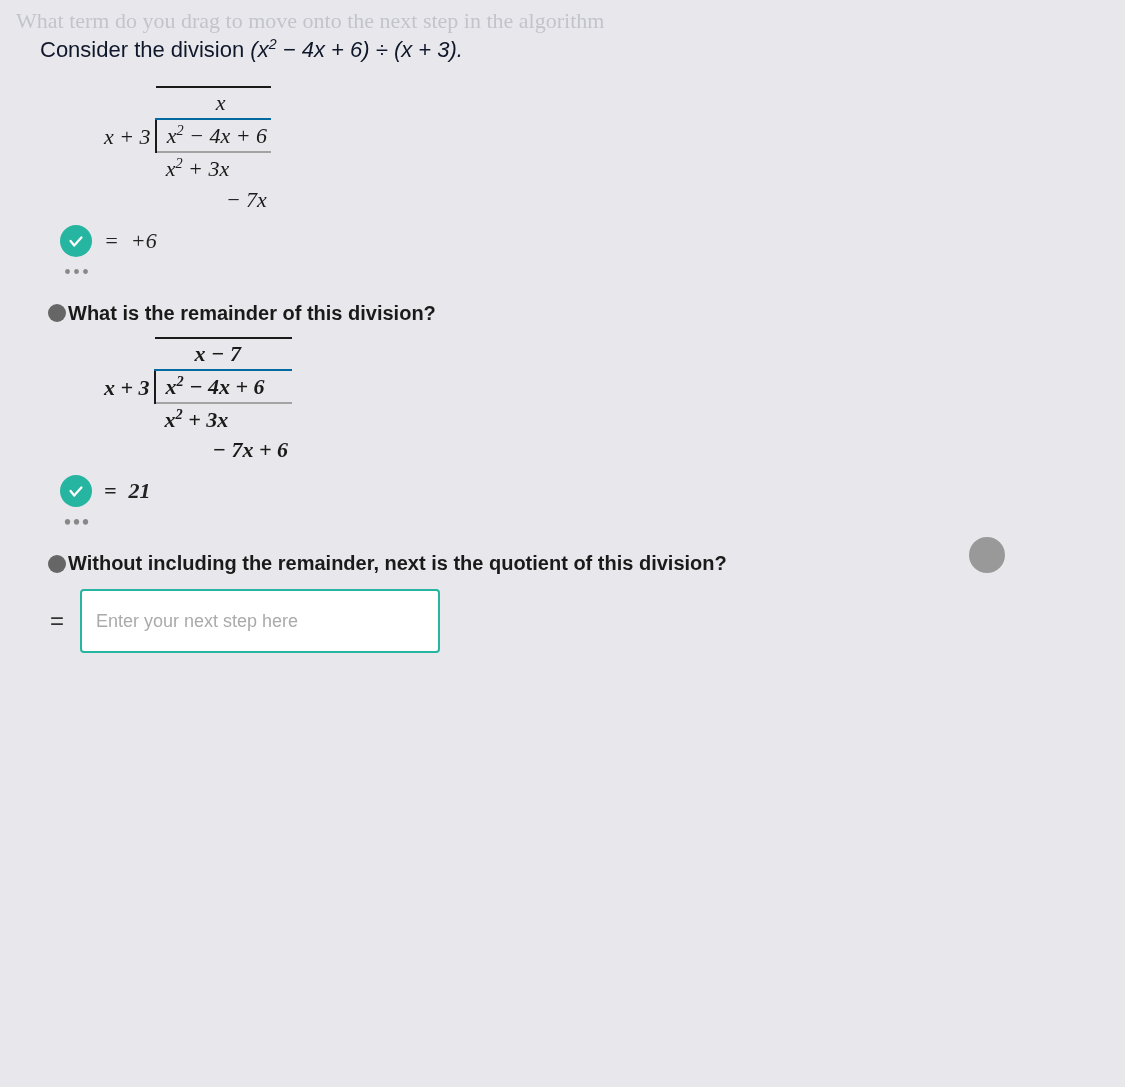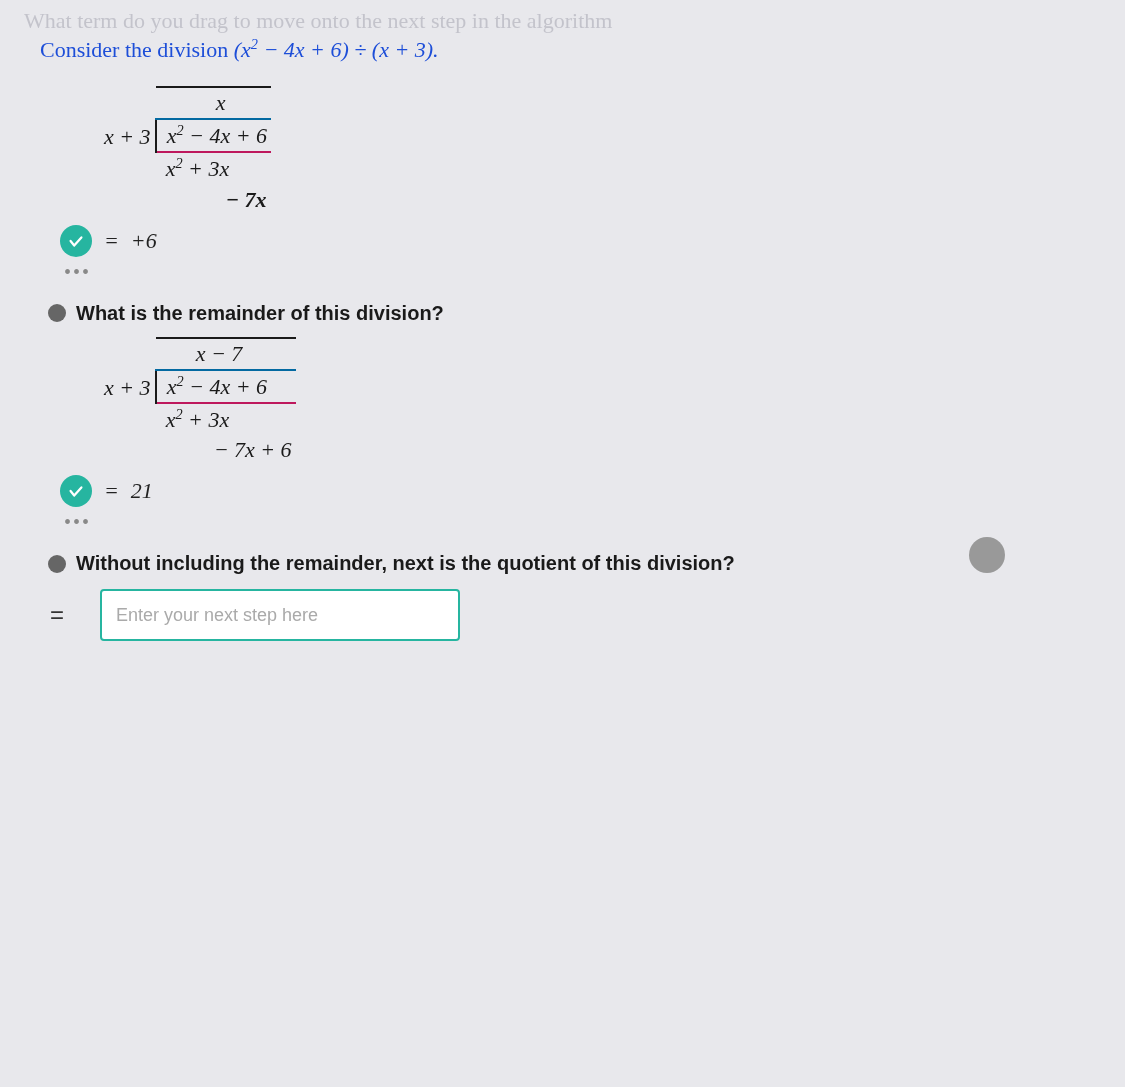--- a/index.html
+++ b/index.html
@@ -23,37 +23,37 @@
     }
 
     
     .bg-text {
       position: absolute;
       top: 0;
       left: 0;
       right: 0;
       font-size: 22px;
       color: rgba(180,180,190,0.7);
-      padding: 8px 24px;
+      padding: 8px 16px;
       pointer-events: none;
       white-space: nowrap;
       overflow: hidden;
       z-index: 0;
     }
 
     .content {
       position: relative;
       z-index: 1;
     }
 
     
     .problem-header {
       font-size: 22px;
-      font-family: Liberation Serif, serif;
-      color: #1d4ed8;
+      font-family: Liberation Sans, sans-serif;
+      color: #0f172a;
       margin-bottom: 20px;
       margin-top: 14px;
       line-height: 1.4;
     }
 
     
     .section {
       background: #e8e8ec;
       margin-bottom: 10px;
     }
@@ -95,21 +95,21 @@
       letter-spacing: 2px;
     }
 
     
     .question-text {
       font-size: 20px;
       font-family: Arial, sans-serif;
       font-style: normal;
       color: #1a1a1a;
       font-weight: 600;
-      margin: 18px 0 12px 8px;
+      margin: 18px 0 12px 0;
       display: flex;
       align-items: center;
       gap: 12px;
     }
 
     
     .ld-wrapper {
       margin-left: 60px;
       margin-top: 6px;
       margin-bottom: 10px;
@@ -135,21 +135,21 @@
     .top-border {
       border-top: 2px solid #1a1a1a;
     }
 
     .left-border-top {
       border-top: 2px solid #0369a1;
       border-left: 2px solid #1a1a1a;
     }
 
     .sub-border {
-      border-top: 2px solid #be185d;
+      border-top: 2px solid #a3a3a3;
     }
 
     
     .section-marker {
       position: absolute;
       left: -20px;
       top: 50%;
       transform: translateY(-50%);
       width: 18px;
       height: 18px;
@@ -170,27 +170,26 @@
       font-style: normal;
       color: #333;
       font-family: Arial, sans-serif;
     }
 
     .answer-input {
       border: 2px solid #26b5a0;
       border-radius: 4px;
       background: #fff;
       width: 360px;
-      height: 52px;
+      height: 64px;
       padding: 8px 14px;
       font-size: 18px;
       font-family: Arial, sans-serif;
       color: #999;
       outline: none;
-      margin-left: 20px;
     }
 
     .answer-input::placeholder {
       color: #aaa;
       font-style: normal;
     }
 
     
     .floating-circle {
       position: absolute;
@@ -255,21 +254,21 @@
 
           <tr>
             <td></td>
             <td class="sub-border" style="padding-left:10px; text-align:left;">
               <i>x</i><sup>2</sup> + 3<i>x</i>
             </td>
           </tr>
 
           <tr>
             <td></td>
-            <td style="padding-left: 70px; font-weight: bold;">
+            <td style="padding-left: 70px;">
               − 7<i>x</i>
             </td>
           </tr>
         </tbody>
           </table>
       </div>
 
       <div class="answer-row">
         <div class="check-icon">
           <svg viewBox="0 0 20 20" fill="none" xmlns="http://www.w3.org/2000/svg">
@@ -280,21 +279,21 @@
         <span class="answer-value">+6</span>
       </div>
       <div class="ellipsis">•••</div>
     </div>
 
     <div class="section-q">
       <div class="section-marker"></div>
       <div class="question-text">What is the remainder of this division?</div>
     </div>
 
-    <div class="section" style="position:relative;">
+    <div class="section" style="position:relative;font-weight:bold;">
       <div class="ld-wrapper">
         <table class="long-div">
 
           <tbody>
               <tr class="quotient-row">
             <td></td>
             <td class="top-border" style="padding-left: 40px;">
               <i>x</i> − 7
             </td>
           </tr>

